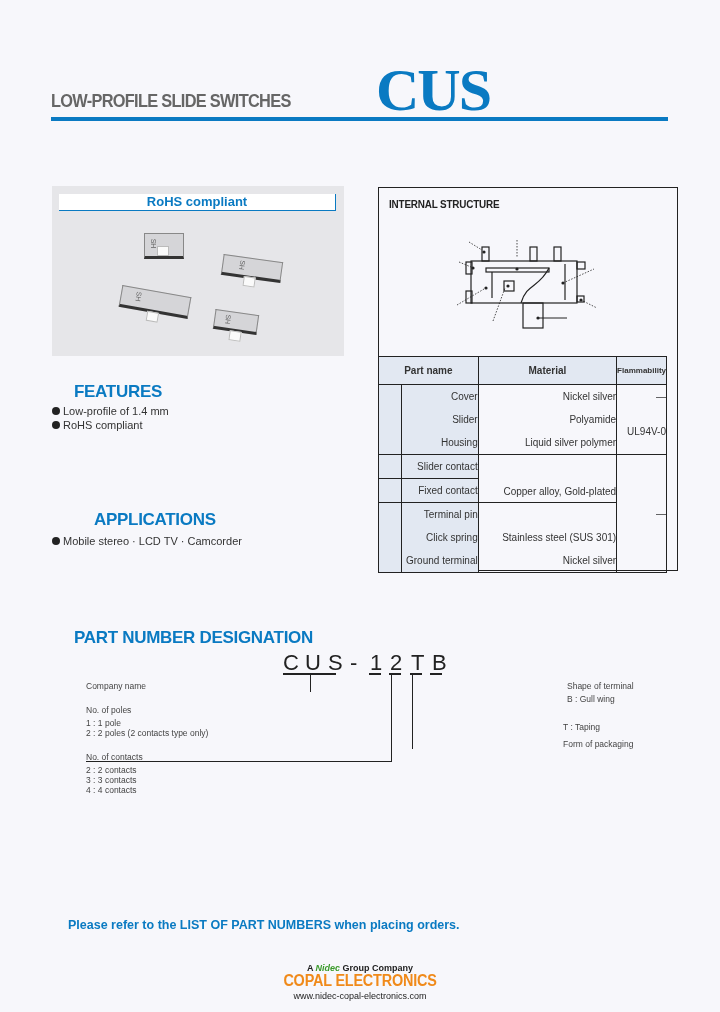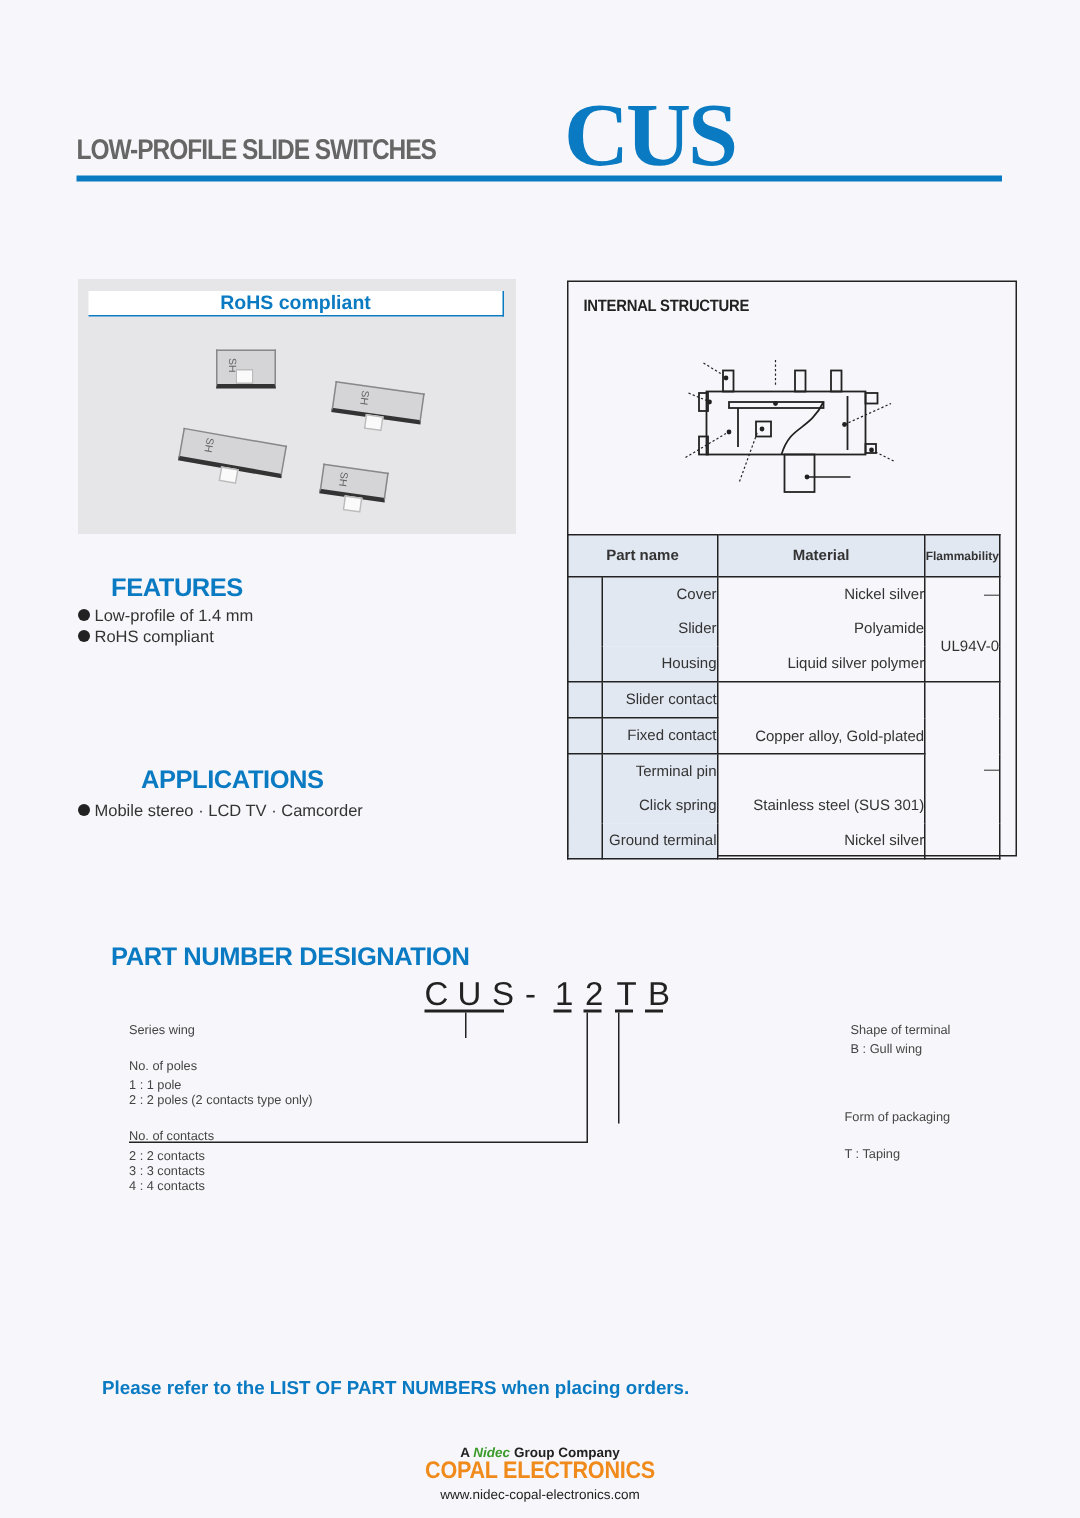--- a/index.html
+++ b/index.html
@@ -208,33 +208,33 @@
 <div class="abs line" style="left:283px;top:673px;width:53px;height:2px;"></div>
 <div class="abs line" style="left:369px;top:673px;width:12px;height:2px;"></div>
 <div class="abs line" style="left:389px;top:673px;width:12px;height:2px;"></div>
 <div class="abs line" style="left:410px;top:673px;width:12px;height:2px;"></div>
 <div class="abs line" style="left:430px;top:673px;width:12px;height:2px;"></div>
 <div class="abs line" style="left:310px;top:675px;width:1px;height:17px;"></div>
 <div class="abs line" style="left:391px;top:675px;width:1px;height:87px;"></div>
 <div class="abs line" style="left:86px;top:761px;width:306px;height:1px;"></div>
 <div class="abs line" style="left:412px;top:675px;width:1px;height:74px;"></div>
 
-<div class="abs small" style="left:86px;top:681px;">Series wing</div>
+<div class="abs small" style="left:86px;top:681px;">Company name</div>
 <div class="abs small" style="left:86px;top:705px;">No. of poles</div>
 <div class="abs small" style="left:86px;top:718px;">1 : 1 pole</div>
 <div class="abs small" style="left:86px;top:728px;">2 : 2 poles  (2 contacts type only)</div>
 <div class="abs small" style="left:86px;top:752px;">No. of contacts</div>
 <div class="abs small" style="left:86px;top:765px;">2 : 2 contacts</div>
 <div class="abs small" style="left:86px;top:775px;">3 : 3 contacts</div>
 <div class="abs small" style="left:86px;top:785px;">4 : 4 contacts</div>
 
 <div class="abs small" style="left:567px;top:681px;">Shape of terminal</div>
 <div class="abs small" style="left:567px;top:694px;">B : Gull wing</div>
 <div class="abs small" style="left:563px;top:739px;">Form of packaging</div>
-<div class="abs small" style="left:563px;top:764px;">T : Taping</div>
+<div class="abs small" style="left:563px;top:722px;">T : Taping</div>
 
 <div class="abs footer-note">Please refer to the LIST OF PART NUMBERS when placing orders.</div>
 <div class="abs foot-a">
   <span>A</span>
   <span class="nidec">Nidec</span>
   <span>Group Company</span>
 </div>
 <div class="abs foot-copal">COPAL ELECTRONICS</div>
 <div class="abs foot-url">www.nidec-copal-electronics.com</div>
 

